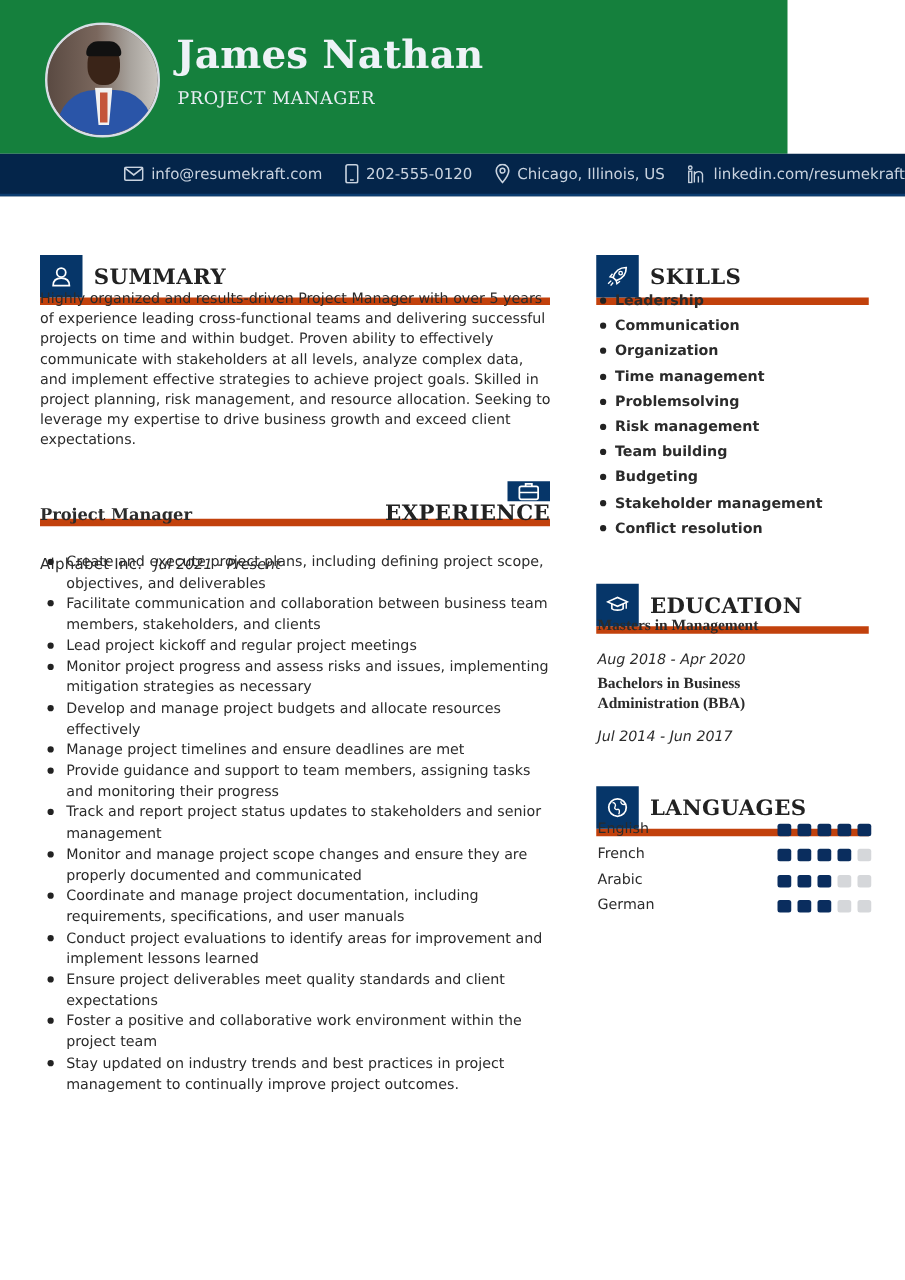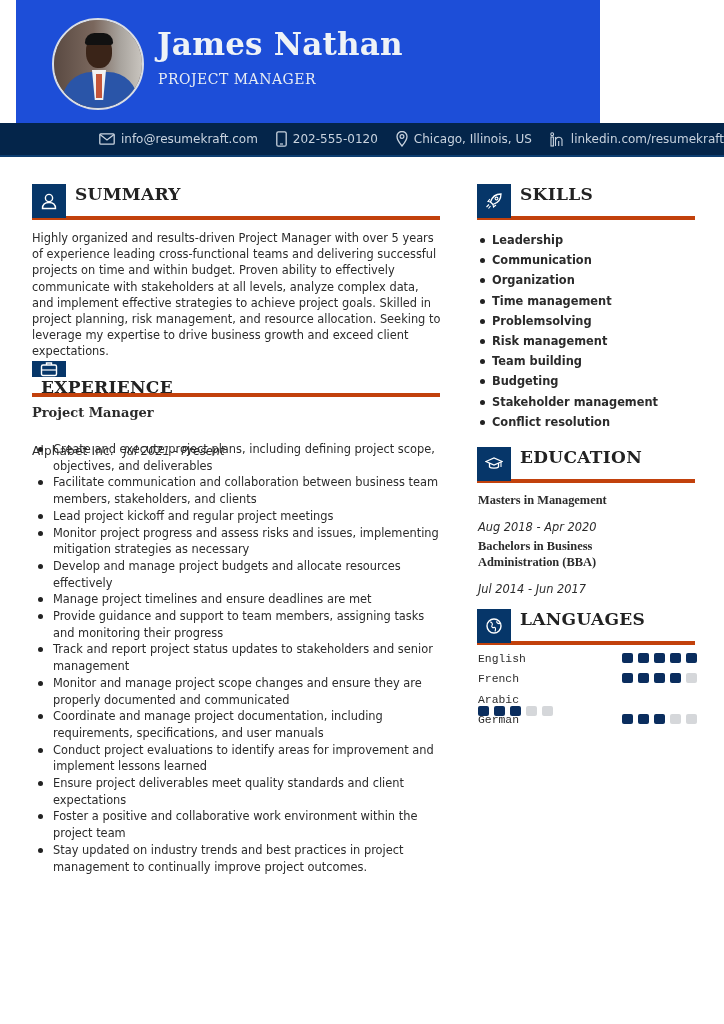--- a/index.html
+++ b/index.html
@@ -1,35 +1,35 @@
 <!DOCTYPE html>
 <html><head>
 <meta charset="utf-8">
 <style>
   * { margin: 0; padding: 0; box-sizing: border-box; }
   html, body { width: 724px; height: 1024px; background: #ffffff; overflow: hidden; }
   body { font-family: "DejaVu Sans", sans-serif; color: #222; position: relative; }
 
-  .header { position: absolute; left: 16px; top: 0; width: 584px; height: 123px; background: #1d4ed8; }
+  .header { position: absolute; left: 0; top: 0; width: 630px; height: 123px; background: #15803d; }
   .photo { position: absolute; left: 36px; top: 18px; width: 92px; height: 92px; border-radius: 50%; border: 2px solid #d8dde5; overflow: hidden; background: #6b5d55; }
   .photo .bg { position: absolute; inset: 0; background: linear-gradient(90deg, #5a4a42 0%, #7a675d 45%, #a8a39d 75%, #c9c5bf 100%); }
   .photo .head { position: absolute; left: 32px; top: 16px; width: 26px; height: 32px; border-radius: 45%; background: #3a2418; }
   .photo .hair { position: absolute; left: 31px; top: 13px; width: 28px; height: 12px; border-radius: 14px 14px 4px 4px; background: #111; }
   .photo .suit { position: absolute; left: 8px; top: 52px; width: 76px; height: 50px; border-radius: 30px 30px 0 0; background: #2a55a8; }
   .photo .shirt { position: absolute; left: 38px; top: 50px; width: 14px; height: 30px; background: #f1f1f1; clip-path: polygon(0 0, 100% 0, 80% 100%, 20% 100%); }
   .photo .tie { position: absolute; left: 42px; top: 54px; width: 6px; height: 24px; background: #c4553a; }
 
   .name { position: absolute; left: 141px; top: 26px; font-family: "DejaVu Serif", serif; font-weight: bold; font-size: 31px; color: #eef2f7; letter-spacing: 0.2px; }
   .title { position: absolute; left: 142px; top: 71px; font-family: "DejaVu Serif", serif; font-size: 14px; color: #e8edf4; letter-spacing: 0.5px; }
 
   .contact-bar { position: absolute; left: 0; top: 123px; width: 724px; height: 34px; background: #04254a; border-bottom: 2px solid #0c3d70; display: flex; align-items: center; justify-content: flex-end; gap: 18px; }
   .contact-item { display: flex; align-items: center; gap: 6px; color: #c9d3df; font-size: 12px; }
   .contact-item svg { display: block; }
 
-  .section-head { position: absolute; display: flex; height: 36px; border-bottom: 4px solid #c2410c; }
+  .section-head { position: absolute; display: flex; align-items: flex-end; height: 36px; border-bottom: 6px solid #c2410c; margin-top: 24px; }
   .section-head .ico { width: 34px; height: 34px; background: #063669; display: flex; align-items: center; justify-content: center; }
   .section-head .label { font-family: "DejaVu Serif", serif; font-weight: bold; font-size: 17px; color: #222; margin-left: 9px; margin-bottom: 6px; letter-spacing: 0.3px; }
 
   .summary-text { position: absolute; left: 32px; top: 230px; width: 410px; font-size: 11.4px; line-height: 16.2px; color: #2b2b2b; }
 
   .job-title { position: absolute; left: 32px; top: 405px; font-family: "DejaVu Serif", serif; font-weight: bold; font-size: 13px; color: #2b2b2b; }
   .job-meta { position: absolute; left: 32px; top: 444px; font-size: 12px; color: #2b2b2b; }
   .job-meta .company { font-weight: normal; letter-spacing: 0.2px; }
   .job-meta .dates { font-style: italic; margin-left: 6px; font-size: 11.4px; }
 
@@ -38,21 +38,21 @@
   .bullets li::before { content: ""; position: absolute; left: 3px; top: 6px; width: 5px; height: 5px; border-radius: 50%; background: #222; }
 
   .skills { position: absolute; left: 478px; top: 230px; list-style: none; font-weight: bold; }
   .skills li { position: relative; padding-left: 14px; font-size: 11.4px; line-height: 20.2px; color: #2b2b2b; }
   .skills li::before { content: ""; position: absolute; left: 2px; top: 8px; width: 5px; height: 5px; border-radius: 50%; background: #222; }
 
   .edu { position: absolute; left: 478px; width: 220px; }
   .edu .degree { font-family: Liberation Serif, serif; font-weight: bold; font-size: 12.4px; line-height: 16px; color: #2b2b2b; }
   .edu .dates { font-style: italic; font-size: 11.4px; color: #2b2b2b; margin-top: 12px; }
 
-  .lang-row { position: absolute; left: 478px; width: 220px; height: 16px; display: flex; align-items: flex-start; justify-content: space-between; font-family: Liberation Mono, monospace; }
+  .lang-row { position: absolute; left: 478px; width: 220px; height: 16px; display: flex; align-items: flex-end; justify-content: space-between; }
   .lang-name { font-size: 11.4px; color: #2b2b2b; }
   .dots { display: flex; gap: 5px; margin-right: 1px; }
   .dot { width: 11px; height: 10px; border-radius: 2px; background: #0a2d5e; }
   .dot.off { background: #d5d7da; }
 </style>
 </head>
 <body>
 
 <div class="header">
   <div class="photo">
@@ -208,21 +208,21 @@
 <div class="lang-row" style="top:673px;">
   <span class="lang-name">French</span>
   <div class="dots">
     <span class="dot"></span>
       <span class="dot"></span>
       <span class="dot"></span>
       <span class="dot"></span>
       <span class="dot off"></span>
   </div>
 </div>
-<div class="lang-row" style="top:694px;flex-direction:column;">
+<div class="lang-row" style="top:694px;">
   <span class="lang-name">Arabic</span>
   <div class="dots">
     <span class="dot"></span>
       <span class="dot"></span>
       <span class="dot"></span>
       <span class="dot off"></span>
       <span class="dot off"></span>
   </div>
 </div>
 <div class="lang-row" style="top:714px;">

